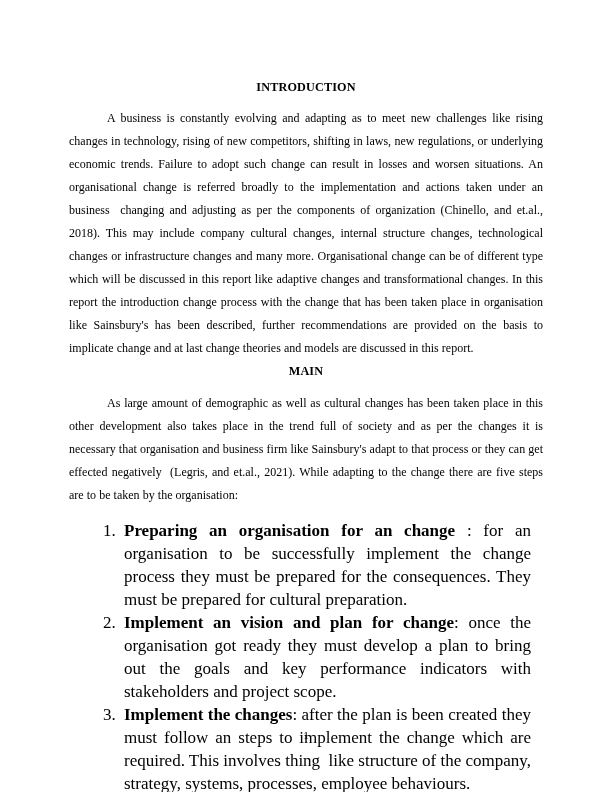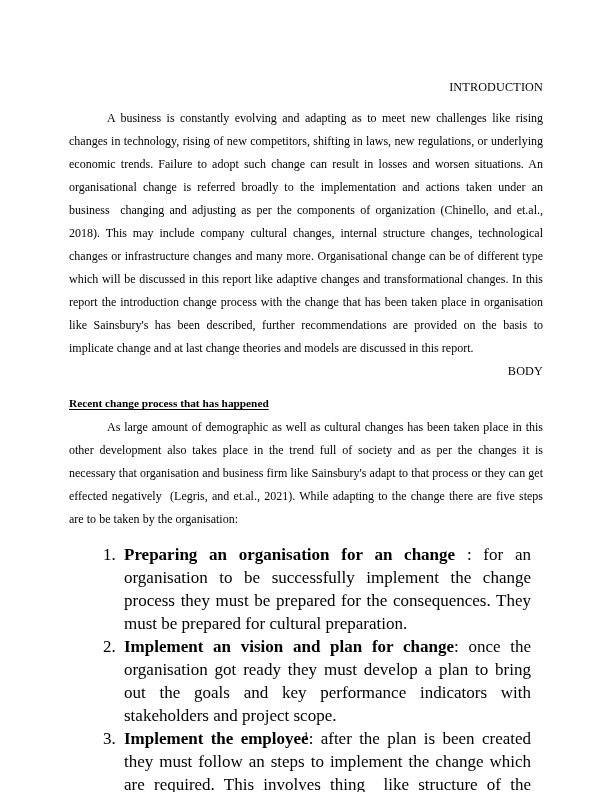--- a/index.html
+++ b/index.html
@@ -20,24 +20,24 @@
     box-sizing: border-box;
   }
   .content {
     position: absolute;
     left: 69px;
     top: 76px;
     width: 474px;
   }
   .heading {
     font-size: 12.2px;
-    font-weight: normal;
+    font-weight: bold;
     line-height: 23px;
     margin: 0 0 8px 0;
-    text-align: right;
+    text-align: center;
     letter-spacing: 0.15px;
   }
   .heading.tight {
     margin-bottom: 9px;
   }
   .subheading {
     font-size: 11.3px;
     font-weight: bold;
     line-height: 23px;
     margin: 0 0 1px 0;
@@ -90,28 +90,27 @@
 <body>
 
 <div class="page">
   <div class="content">
 
     <h1 class="heading">INTRODUCTION</h1>
 
     <p class="body">A business is constantly evolving and adapting as to meet new challenges like rising changes in technology, rising of new competitors, shifting in laws, new regulations, or underlying economic trends. Failure to adopt such change can result in losses and worsen situations. An organisational change is referred broadly to the implementation and actions taken under an business  changing and adjusting as per the components of organization (Chinello, and et.al., 2018). This may include company cultural changes, internal structure changes, technological changes or infrastructure changes and many more. Organisational change can be of different type which will be discussed in this report like adaptive changes and transformational changes. In this report the introduction change process with the change that has been taken place in organisation like Sainsbury's has been described, further recommendations are provided on the basis to implicate change and at last change theories and models are discussed in this report.</p>
 
 
-    <h2 class="heading tight">BODY</h2>
+    <h2 class="heading tight">MAIN</h2>
 
-    <h3 class="subheading"><span class="u"> Recent change process that has happened</span></h3>
 
     <p class="body">As large amount of demographic as well as cultural changes has been taken place in this other development also takes place in the trend full of society and as per the changes it is necessary that organisation and business firm like Sainsbury's adapt to that process or they can get effected negatively  (Legris, and et.al., 2021). While adapting to the change there are five steps are to be taken by the organisation:</p>
 
     <ol class="steps">
       <li><span class="lead">Preparing an organisation for an change</span><span class="rest"> : for an organisation to be successfully implement the change process they must be prepared for the consequences. They must be prepared for cultural preparation.</span></li>
       <li><span class="lead">Implement an vision and plan for change</span><span class="rest">: once the organisation got ready they must develop a plan to bring out the goals and key performance indicators with stakeholders and project scope.</span></li>
-      <li><span class="lead">Implement the employee</span><span class="rest">: after the plan is been created they must follow an steps to implement the change which are required. This involves thing  like structure of the company, strategy, systems, processes, employee behaviours.</span></li>
+      <li><span class="lead">Implement the changes</span><span class="rest">: after the plan is been created they must follow an steps to implement the change which are required. This involves thing  like structure of the company, strategy, systems, processes, employee behaviours.</span></li>
     </ol>
 
   </div>
 
   <div class="page-number">1</div>
 </div>
 
 </body></html>

